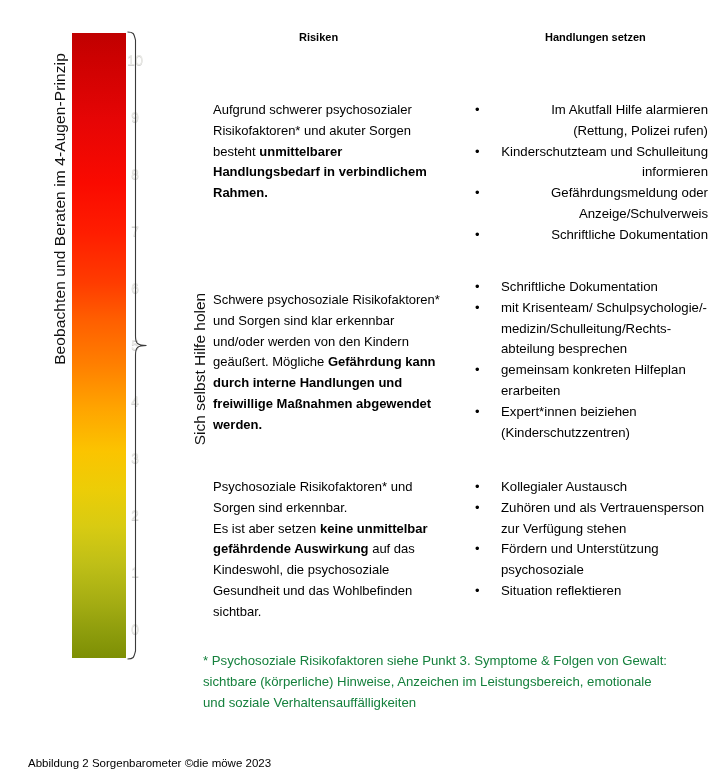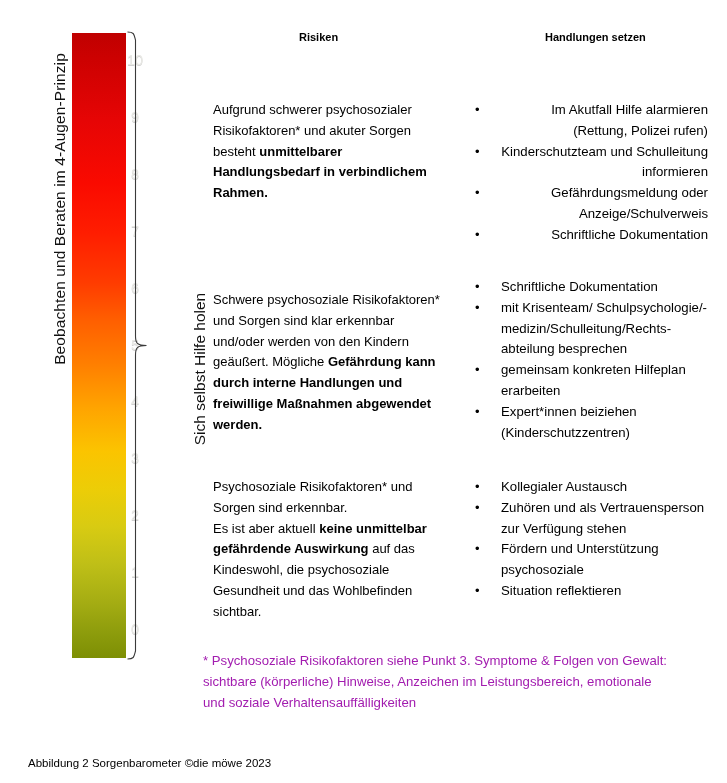--- a/index.html
+++ b/index.html
@@ -144,21 +144,21 @@
   }
 
   
   #footnote {
     position: absolute;
     left: 203px;
     top: 650px;
     width: 465px;
     font-size: 13.2px;
     line-height: 21px;
-    color: #a21caf;
+    color: #15803d;
   }
 
   
   #caption {
     position: absolute;
     left: 28px;
     top: 757px;
     font-size: 11.5px;
     color: #000;
   }
@@ -187,21 +187,21 @@
   <path d="M1.5 1 C 8 1, 8 3, 9.5 9 L 9.5 305 C 9.5 312, 11 314.5, 20.5 314.5
            C 11 314.5, 9.5 317, 9.5 324 L 9.5 620 C 8 626, 8 628, 1.5 628" fill="none" stroke="#3a3a3a" stroke-width="1.1"></path>
 </svg>
 <div id="bracket-label">Sich selbst Hilfe holen</div>
 
 <div class="col-header" id="header-risiken">Risiken</div>
 <div class="col-header" id="header-handlungen">Handlungen setzen</div>
 
 <div class="risk-block" id="risk-block-0"><span>Aufgrund schwerer psychosozialer Risikofaktoren* und akuter Sorgen besteht </span><b>unmittelbarer Handlungsbedarf in verbindlichem Rahmen.</b></div>
 <div class="risk-block" id="risk-block-1"><span>Schwere psychosoziale Risikofaktoren* und Sorgen sind klar erkennbar und/oder werden von den Kindern geäußert. Mögliche </span><b>Gefährdung kann durch interne Handlungen und freiwillige Maßnahmen abgewendet werden.</b></div>
-<div class="risk-block" id="risk-block-2"><span>Psychosoziale Risikofaktoren* und Sorgen sind erkennbar.</span><br><span>Es ist aber aktuell </span><b>keine unmittelbar gefährdende Auswirkung</b><span> auf das Kindeswohl, die psychosoziale Gesundheit und das Wohlbefinden sichtbar.</span></div>
+<div class="risk-block" id="risk-block-2"><span>Psychosoziale Risikofaktoren* und Sorgen sind erkennbar.</span><br><span>Es ist aber setzen </span><b>keine unmittelbar gefährdende Auswirkung</b><span> auf das Kindeswohl, die psychosoziale Gesundheit und das Wohlbefinden sichtbar.</span></div>
 
 <div class="action-block" id="action-block-0">
     <ul>
       <li>Im Akutfall Hilfe alarmieren (Rettung, Polizei rufen)</li>
       <li>Kinderschutzteam und Schulleitung informieren</li>
       <li>Gefährdungsmeldung oder Anzeige/Schulverweis</li>
       <li>Schriftliche Dokumentation</li>
     </ul>
   </div>
 <div class="action-block" id="action-block-1">

